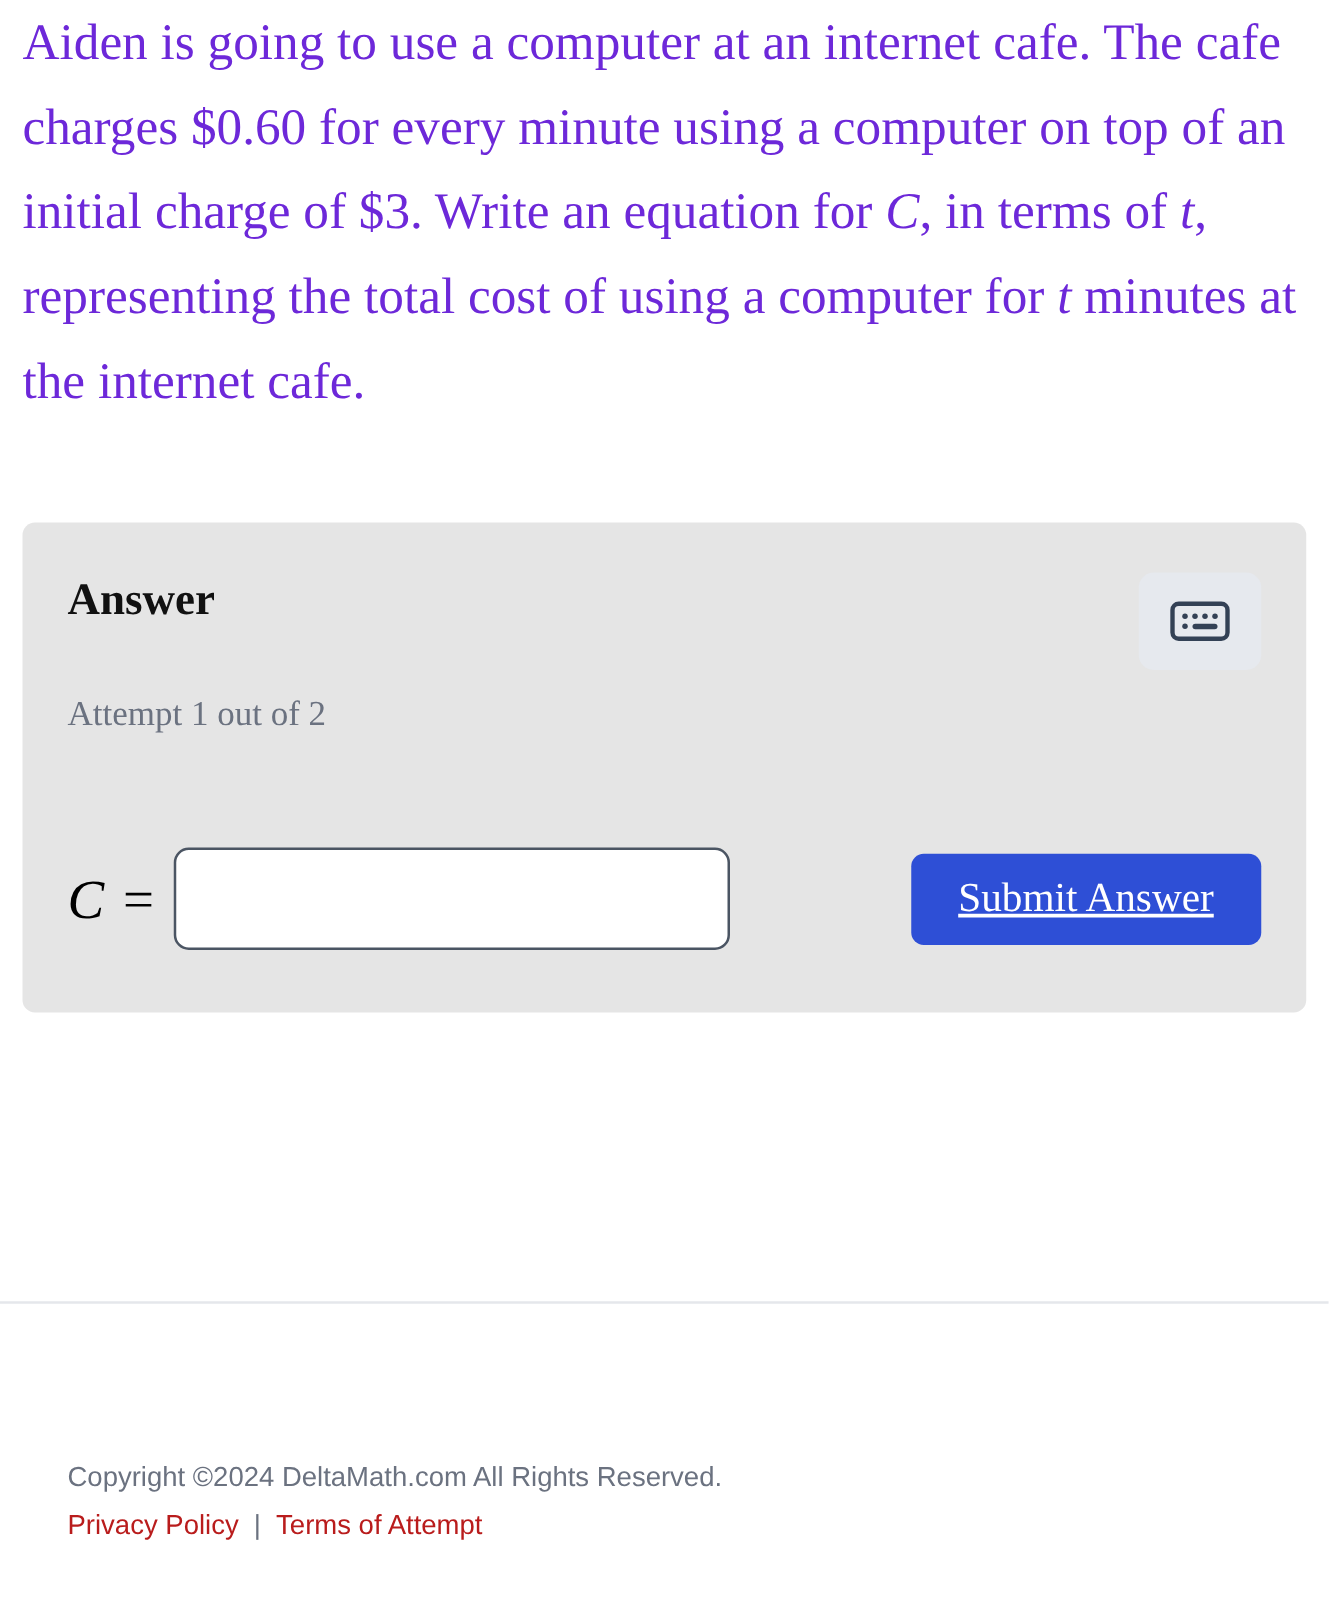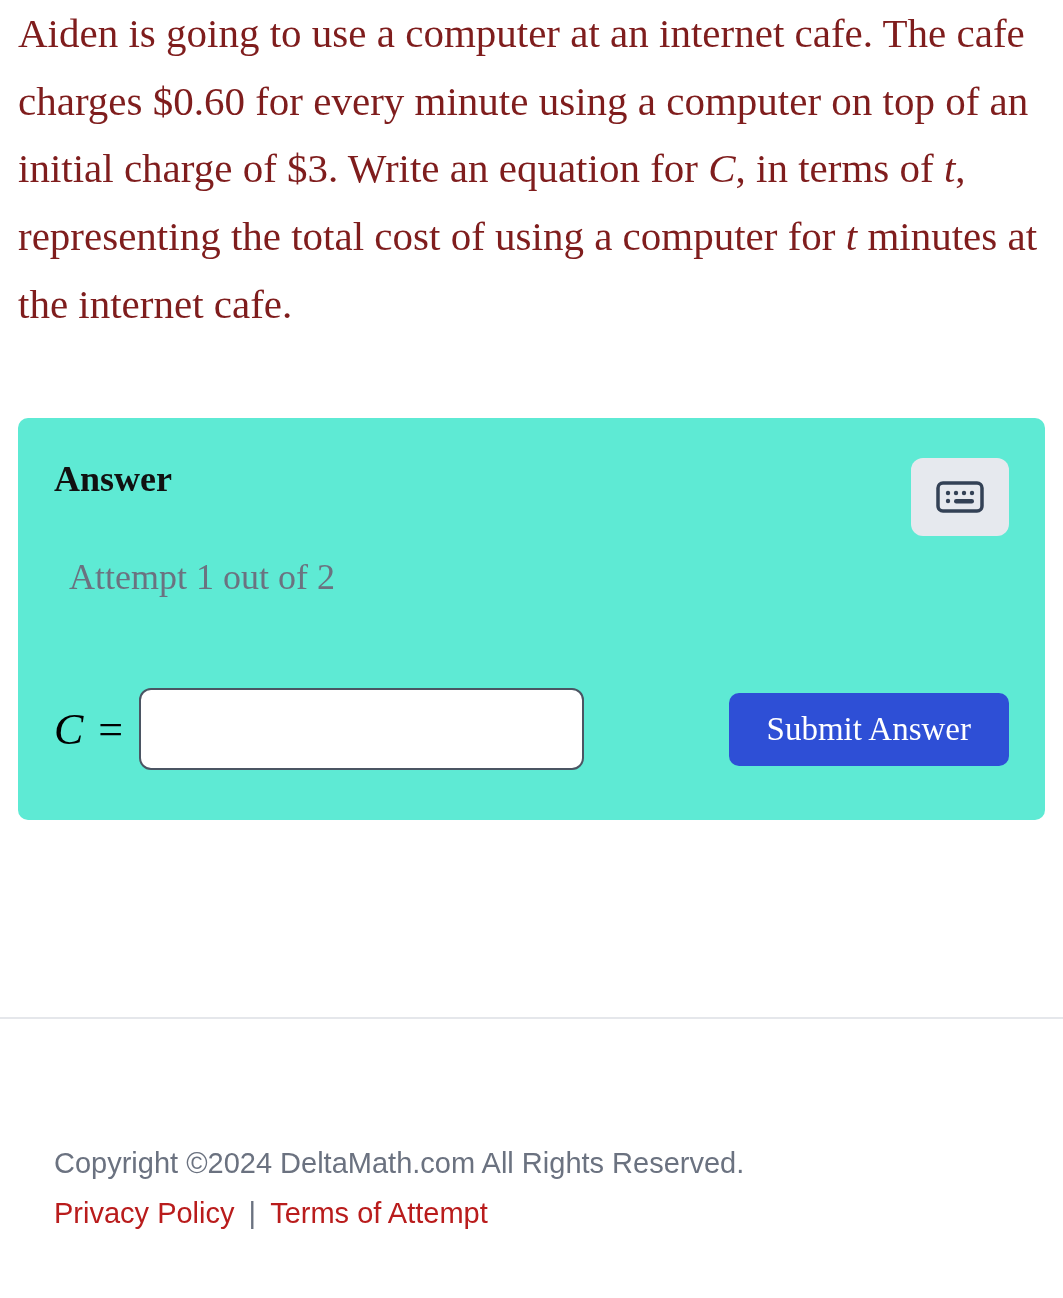--- a/index.html
+++ b/index.html
@@ -13,29 +13,29 @@
     width: 1063px;
     min-height: 1298px;
     color: #000;
     display: flex;
     flex-direction: column;
   }
   .question {
     padding: 0 14px 0 18px;
     font-size: 41px;
     line-height: 1.65;
-    color: #7f1d1d;
+    color: #6d28d9;
   }
   .math-var {
     font-style: italic;
     font-family: 'Times New Roman', serif;
   }
   .answer-panel {
     margin: 80px 18px 0 18px;
-    background: #5eead4;
+    background: #e5e5e5;
     border-radius: 10px;
     padding: 40px 36px 50px 36px;
     position: relative;
   }
   .answer-header {
     display: flex;
     justify-content: space-between;
     align-items: flex-start;
   }
   .answer-title {
@@ -53,24 +53,23 @@
     align-items: center;
     justify-content: center;
     cursor: pointer;
   }
   .keyboard-btn svg {
     width: 48px;
     height: 36px;
   }
   .attempt {
     margin-top: 20px;
-    font-size: 36px;
+    font-size: 28px;
     color: #6b7280;
     font-family: Georgia, serif;
-    margin-left: 15px;
   }
   .input-row {
     margin-top: 90px;
     display: flex;
     align-items: center;
     justify-content: space-between;
   }
   .input-left {
     display: flex;
     align-items: center;
@@ -96,33 +95,34 @@
   }
   .submit-btn {
     background: #2e4fd6;
     color: #fff;
     border: none;
     border-radius: 10px;
     font-size: 33px;
     font-family: Georgia, serif;
     padding: 18px 38px;
     cursor: pointer;
+    text-decoration: underline;
   }
   .footer-wrap {
     margin-top: auto;
   }
   .divider {
     border-top: 2px solid #e5e7eb;
     margin-top: 36px;
   }
   .footer {
     padding: 120px 54px 60px 54px;
     font-family: -apple-system, BlinkMacSystemFont, 'Segoe UI', Helvetica, Arial, sans-serif;
     color: #6b7280;
-    font-size: 29px;
+    font-size: 22px;
     line-height: 1.7;
   }
   .footer a {
     color: #b91c1c;
     text-decoration: none;
   }
   .footer-sep {
     margin: 0 6px;
   }
 </style>

